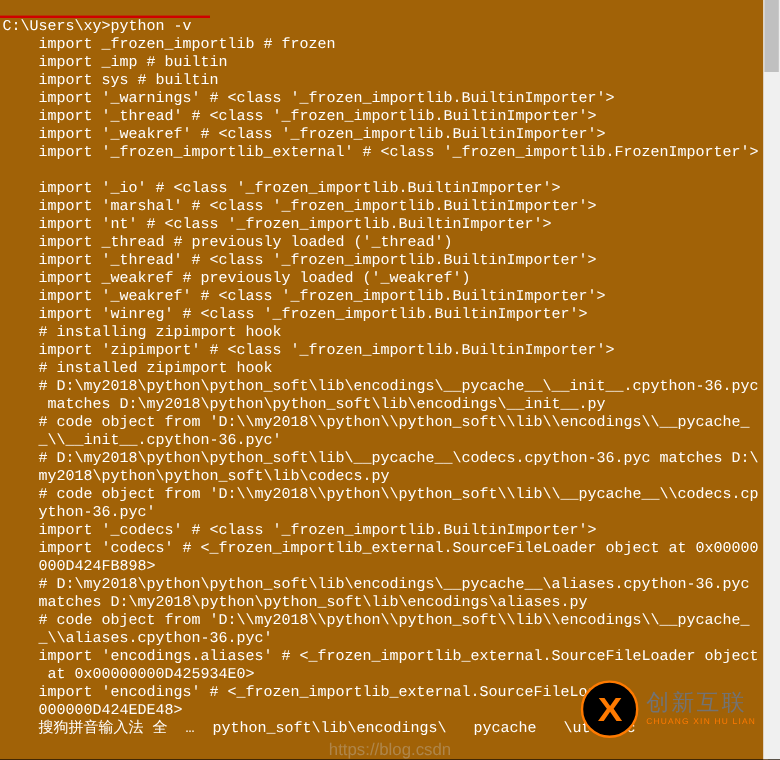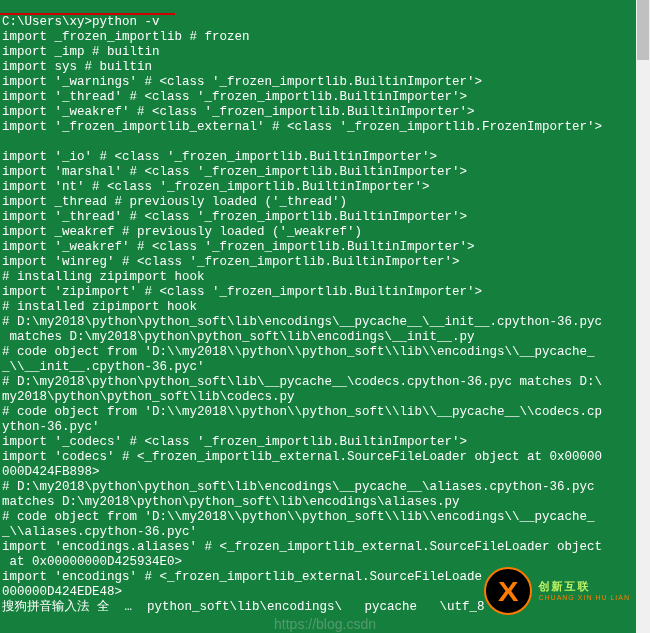--- a/index.html
+++ b/index.html
@@ -11,21 +11,21 @@
     background: #000;
     font-family: "Consolas", "Courier New", monospace;
     font-size: 12.5px;
     line-height: 15px;
     color: #fff;
     position: relative;
   }
   .terminal {
     width: 640px;
     height: 633px;
-    background: #15803d;
+    background: #a16207;
     color: #fff;
     padding: 0 2px;
     white-space: pre;
     overflow: hidden;
     box-sizing: border-box;
   }
   .scrollbar-track {
     position: absolute;
     top: 0;
     right: 0;
@@ -48,21 +48,21 @@
   }
   .underline-red {
     position: absolute;
     left: 0;
     top: 13px;
     height: 2px;
     width: 175px;
     background: #d00000;
     z-index: 2;
   }
-  .line { height: 15px; }
+  .line { height: 15px; margin-left: 30px; }
   .watermark-logo {
     position: absolute;
     right: 20px;
     bottom: 18px;
     display: flex;
     align-items: center;
     gap: 6px;
     z-index: 5;
   }
   .wm-circle {
@@ -81,24 +81,24 @@
     font-weight: 700;
     color: #ff7a00;
     transform: scaleX(1.1);
   }
   .wm-text {
     display: flex;
     flex-direction: column;
     line-height: 1;
   }
   .wm-cn {
-    color: #bef264;
+    color: #737373;
     font-family: Arial, sans-serif;
-    font-size: 11px;
-    font-weight: 700;
+    font-size: 19px;
+    font-weight: 400;
     letter-spacing: 2px;
   }
   .wm-en {
     color: #ff7a00;
     font-family: Arial, sans-serif;
     font-size: 7px;
     letter-spacing: 1px;
     margin-top: 2px;
   }
   .watermark-url {

